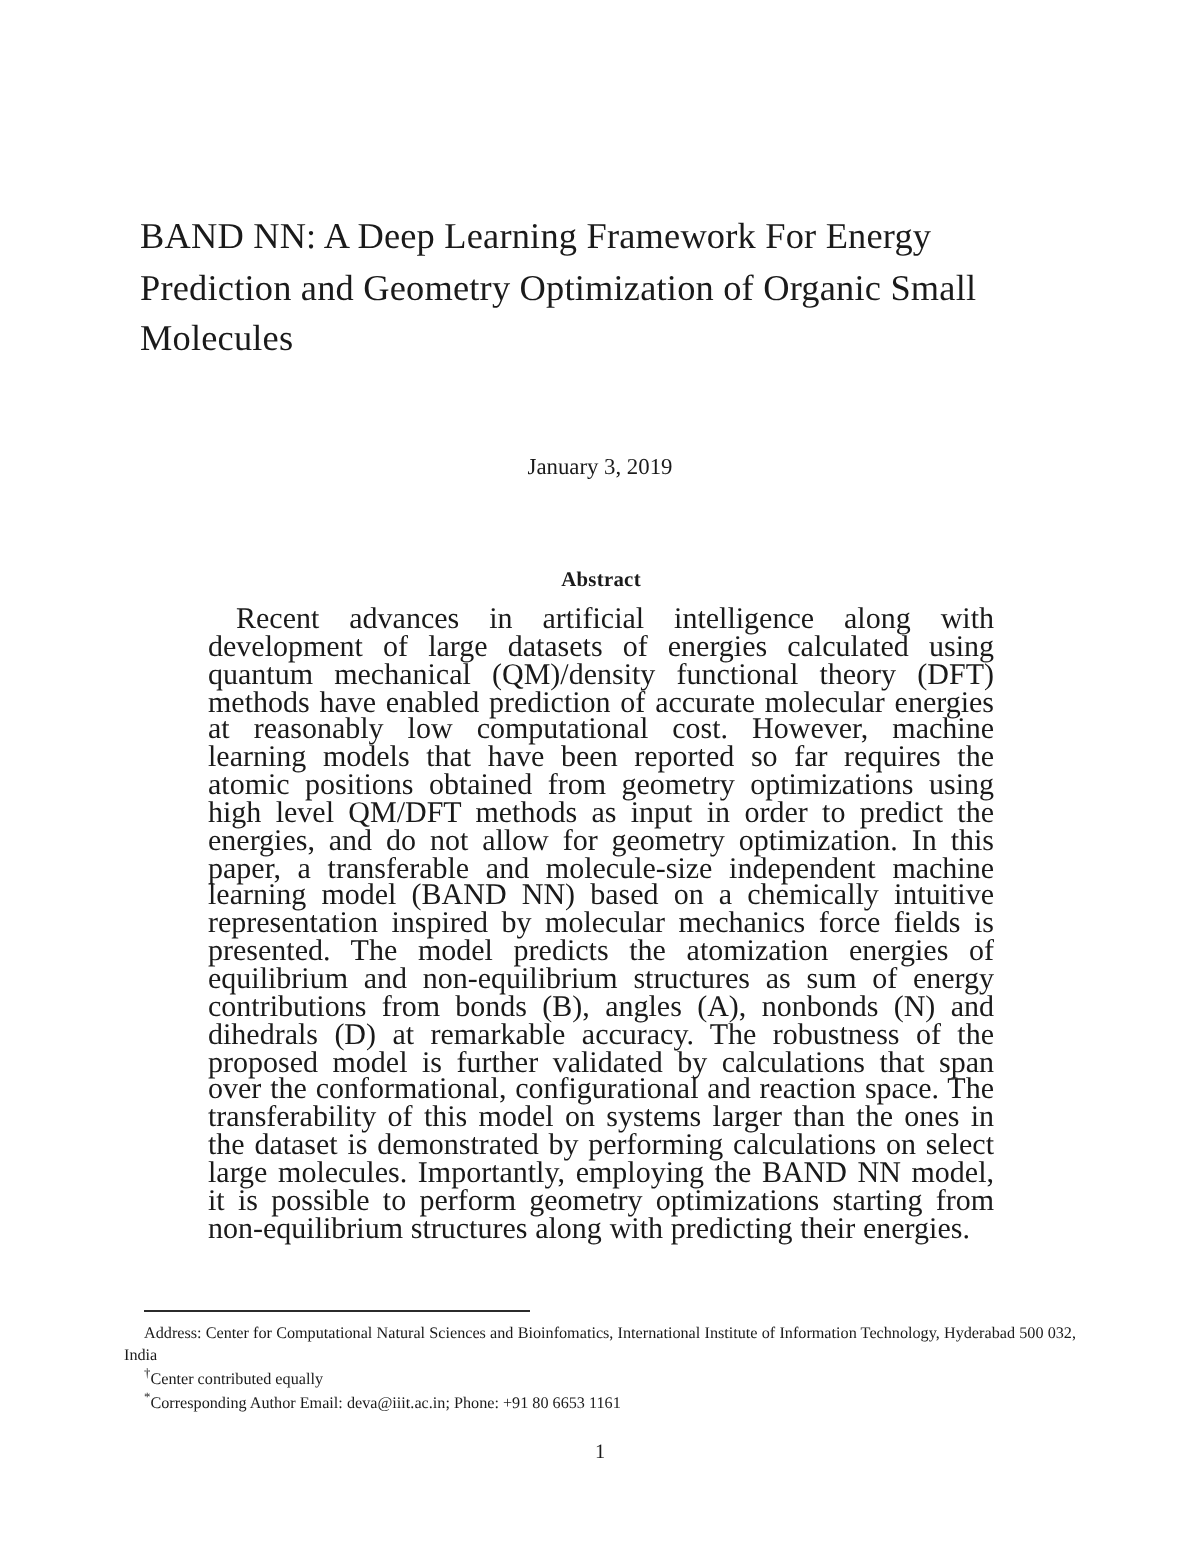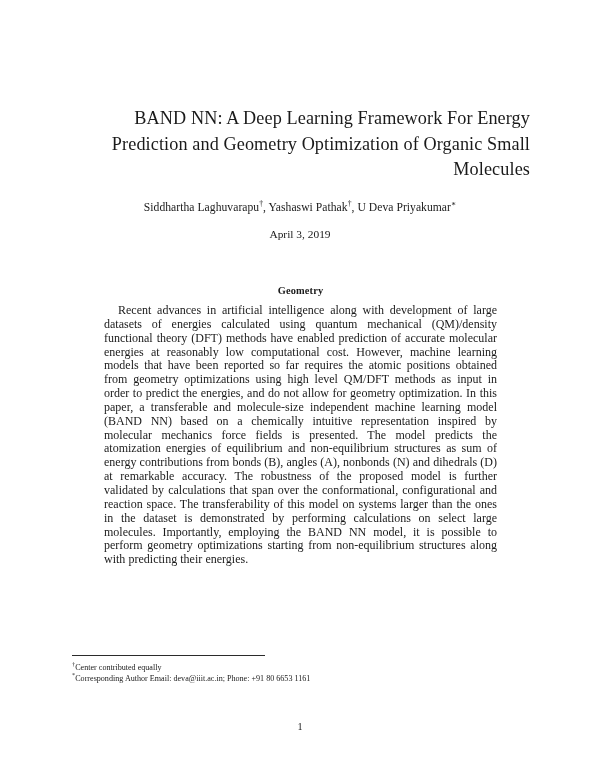--- a/index.html
+++ b/index.html
@@ -21,21 +21,21 @@
     position: absolute;
     inset: 0;
   }
 
   
   .title-block {
     position: absolute;
     left: 70px;
     top: 106px;
     width: 460px;
-    text-align: right;
+    text-align: left;
   }
   .paper-title {
     font-size: 18.2px;
     line-height: 25.5px;
     font-weight: normal;
     letter-spacing: 0.1px;
     margin: 0;
   }
 
   .authors {
@@ -71,21 +71,21 @@
     width: 393px;
   }
   .abstract-heading {
     text-align: center;
     font-size: 10.4px;
     font-weight: bold;
     margin: 0 0 8px 0;
     letter-spacing: 0.15px;
   }
   .abstract-body {
-    font-size: 12px;
+    font-size: 15px;
     line-height: 13.85px;
     text-align: justify;
     text-justify: inter-word;
     text-indent: 14px;
     margin: 0;
     hyphens: none;
     word-spacing: 0.15px;
   }
 
   
@@ -132,36 +132,34 @@
 </style>
 </head>
 <body>
 
 <div class="page">
 
   <div class="title-block">
     <h1 class="paper-title">BAND NN: A Deep Learning Framework For Energy Prediction and Geometry Optimization of Organic Small Molecules</h1>
   </div>
 
-  <div class="authors">
-    <span>Siddhartha Laghuvarapu<sup>†</sup>, Yashaswi Pathak<sup>†</sup>, U Deva Priyakumar<sup>∗</sup></span>
-  </div>
 
   <div class="pub-date">
-    <span>April 3, 2019</span>
+    <span>January 3, 2019</span>
   </div>
 
   <div class="abstract-wrap">
-    <div class="abstract-heading">Geometry</div>
+    <div class="abstract-heading">Abstract</div>
     <p class="abstract-body">Recent advances in artificial intelligence along with development of large datasets of energies calculated using quantum mechanical (QM)/density functional theory (DFT) methods have enabled prediction of accurate molecular energies at reasonably low computational cost. However, machine learning models that have been reported so far requires the atomic positions obtained from geometry optimizations using high level QM/DFT methods as input in order to predict the energies, and do not allow for geometry optimization. In this paper, a transferable and molecule-size independent machine learning model (BAND NN) based on a chemically intuitive representation inspired by molecular mechanics force fields is presented. The model predicts the atomization energies of equilibrium and non-equilibrium structures as sum of energy contributions from bonds (B), angles (A), nonbonds (N) and dihedrals (D) at remarkable accuracy. The robustness of the proposed model is further validated by calculations that span over the conformational, configurational and reaction space. The transferability of this model on systems larger than the ones in the dataset is demonstrated by performing calculations on select large molecules. Importantly, employing the BAND NN model, it is possible to perform geometry optimizations starting from non-equilibrium structures along with predicting their energies.</p>
   </div>
 
   <div class="footnote-rule"></div>
 
   <div class="footnotes">
+    <p class="footnote indent">Address: Center for Computational Natural Sciences and Bioinfomatics, International Institute of Information Technology, Hyderabad 500 032, India</p>
     <div class="fn-gap"></div>
     <p class="footnote indent"><sup>†</sup><span>Center contributed equally</span></p>
     <div class="fn-gap"></div>
     <p class="footnote indent"><sup>*</sup><span>Corresponding Author Email: deva@iiit.ac.in; Phone: +91 80 6653 1161</span></p>
   </div>
 
   <div class="page-number">1</div>
 
 </div>
 

